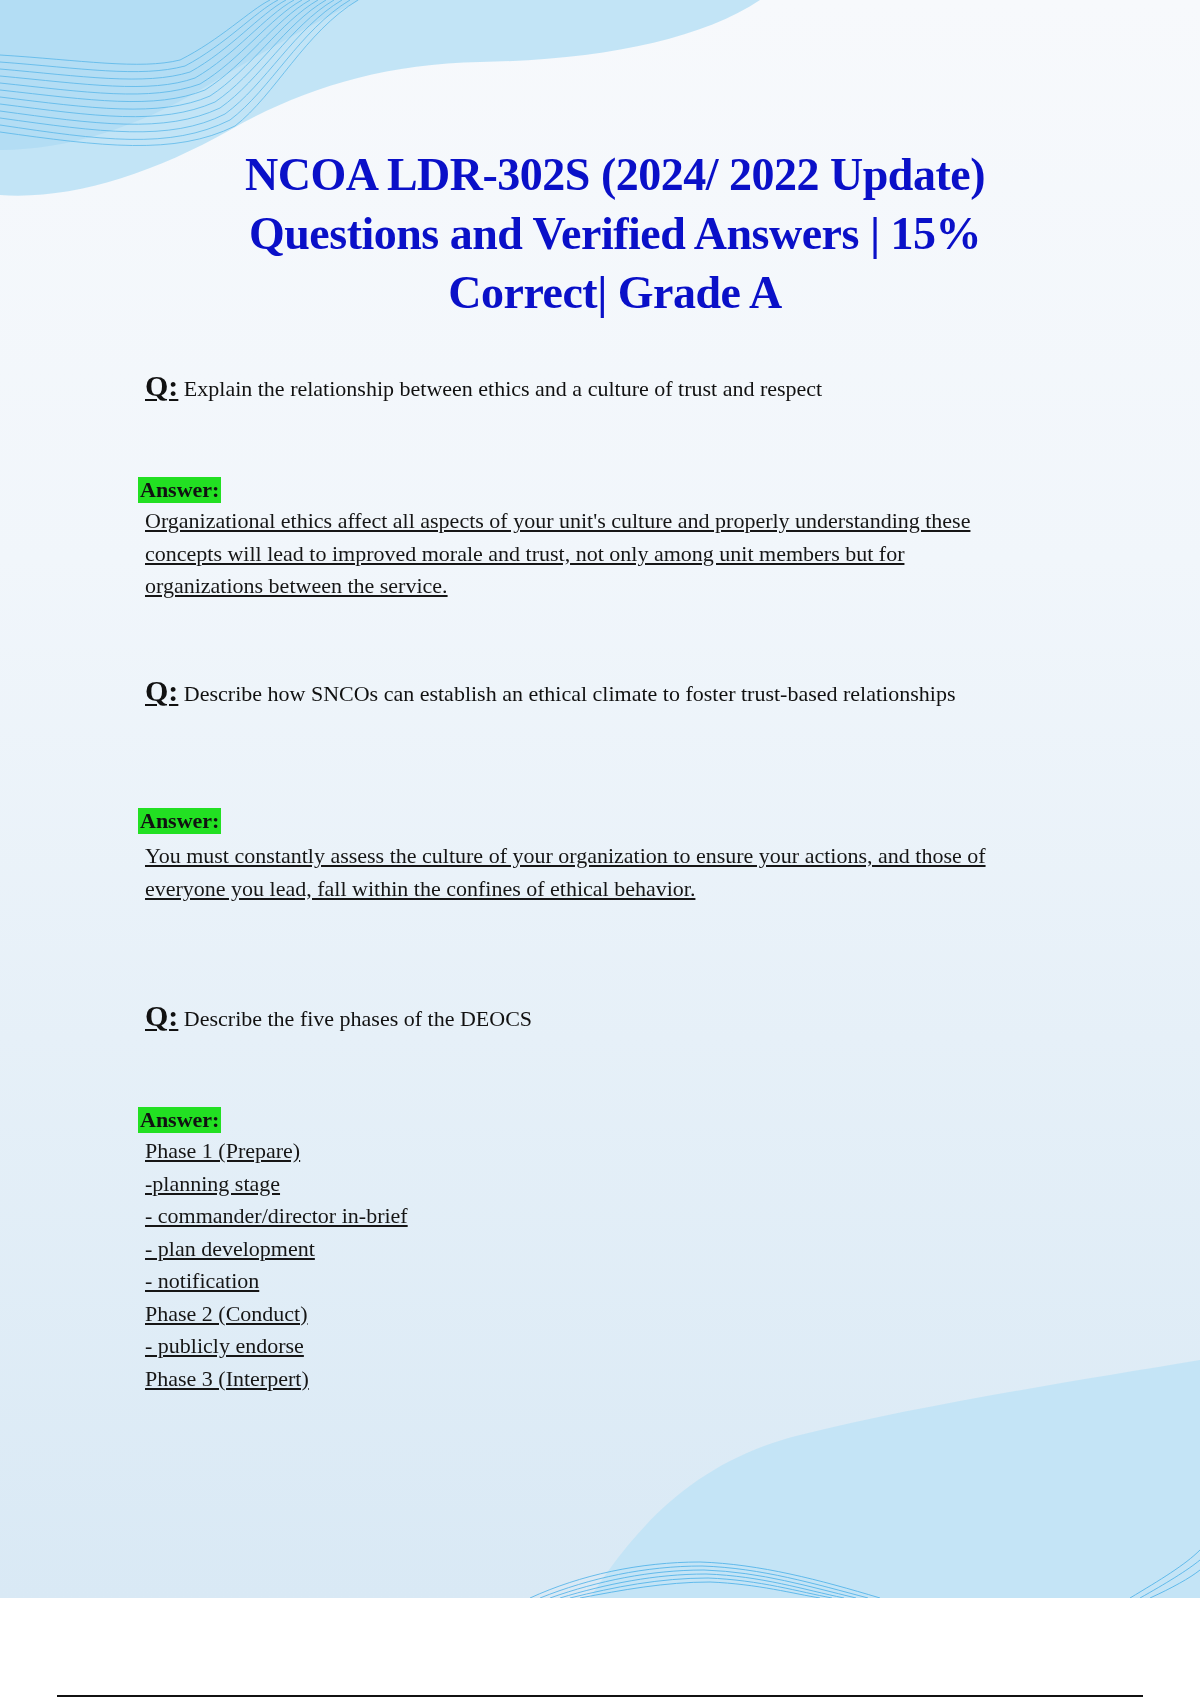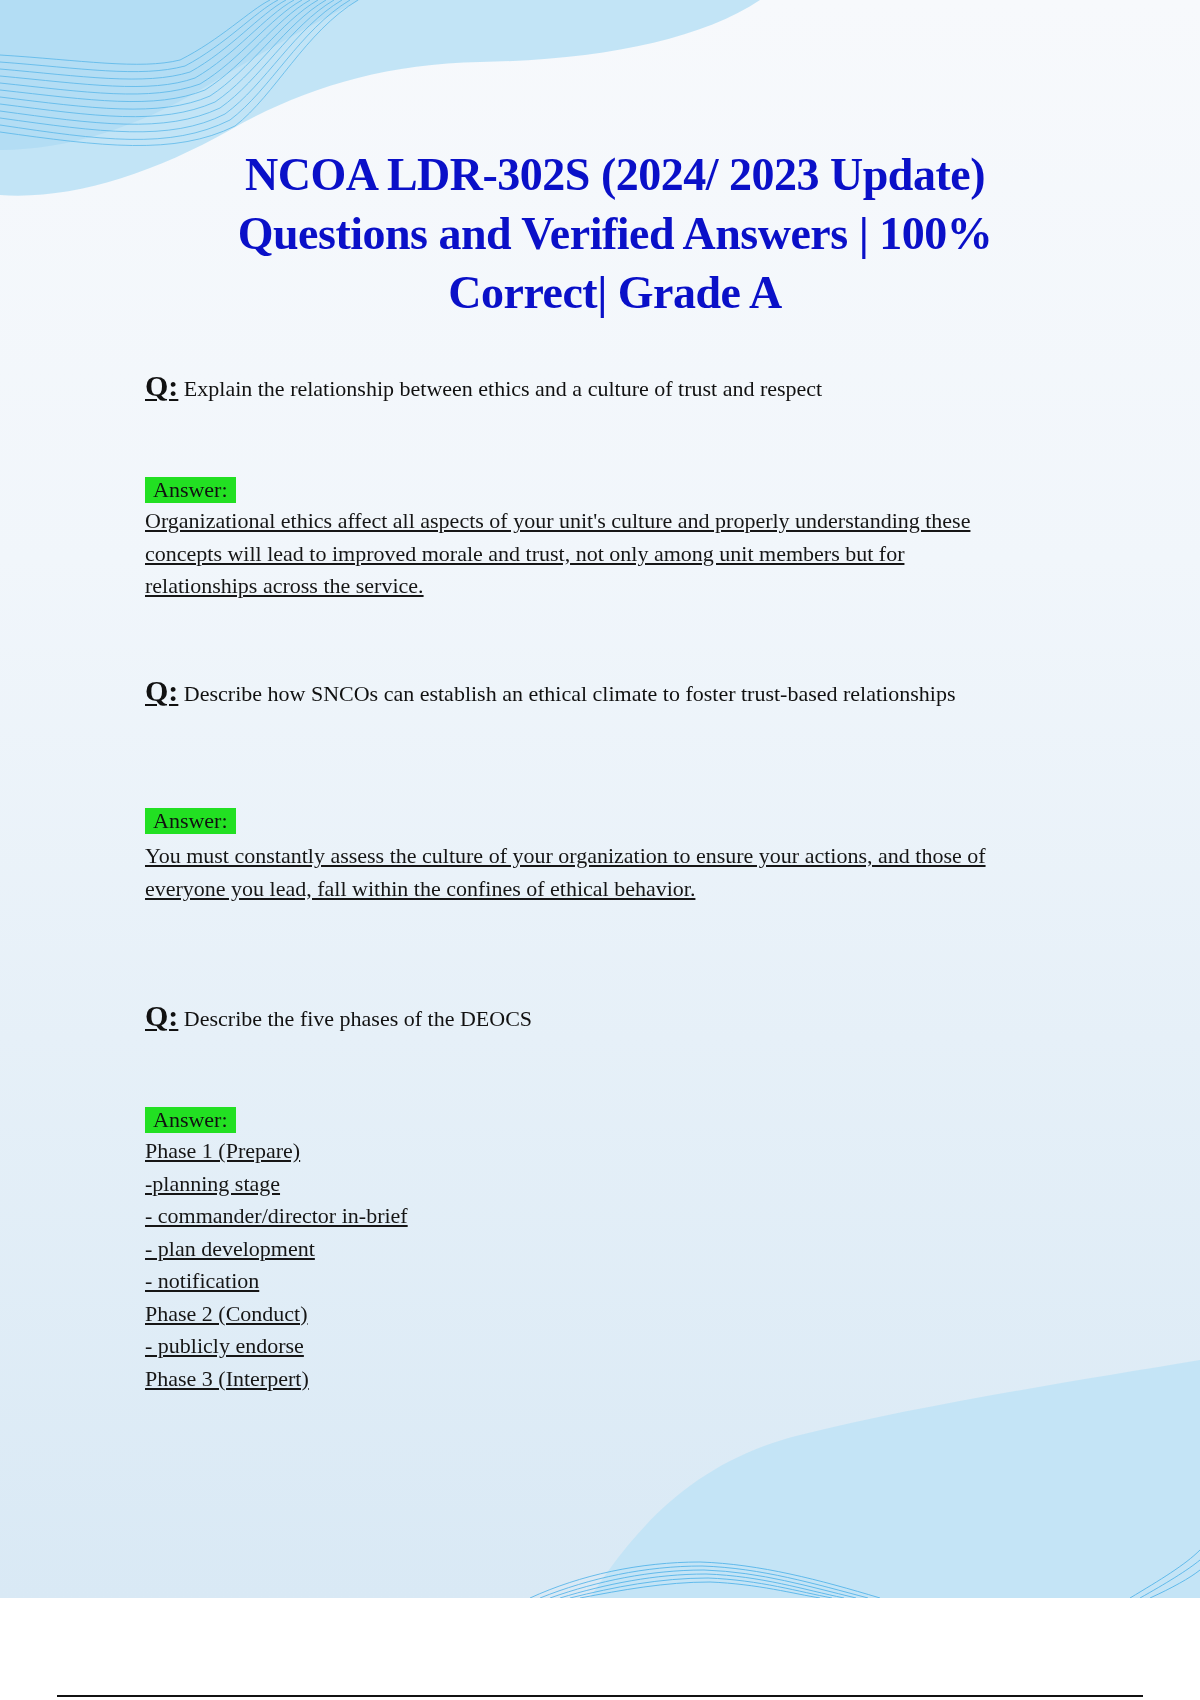--- a/index.html
+++ b/index.html
@@ -22,22 +22,22 @@
       letter-spacing: -0.5px;
     }
     .q {
       position: absolute; left: 145px; font-size: 22px; line-height: 28px;
     }
     .q .qlabel {
       font-weight: bold; font-size: 30px; text-decoration: underline;
       text-underline-offset: 3px; text-decoration-thickness: 2px;
     }
     .ans-label {
-      position: absolute; left: 145px; font-size: 22px; font-weight: normal;
-      background: #22e022; padding: 0 8px; line-height: 26px;
+      position: absolute; left: 138px; font-size: 22px; font-weight: bold;
+      background: #22e022; padding: 0 2px; line-height: 26px;
     }
     .ans {
       position: absolute; left: 145px; width: 950px;
       font-size: 22px; line-height: 32.5px; color: #161616;
     }
     .ans div { white-space: pre; text-decoration: underline; }
     .footer-line {
       position: absolute; left: 57px; width: 1086px; top: 1695px; height: 2px; background: #111;
     }
   </style>
@@ -74,34 +74,34 @@
       <path d="M560,258 C606,244 655,234 706,234 C762,236 805,250 844,258"></path>
       <path d="M570,258 C614,247 660,238 708,238 C760,240 800,252 832,258"></path>
       <path d="M580,258 C622,250 665,242 710,242 C758,244 795,254 820,258"></path>
       <path d="M1130,258 C1160,240 1185,225 1200,210"></path>
       <path d="M1140,258 C1165,244 1188,230 1200,220"></path>
       <path d="M1150,258 C1172,248 1190,238 1200,230"></path>
     </g>
   </svg>
 
   <div class="title">
-    <div>NCOA LDR-302S (2024/ 2023 Update)</div>
-    <div>Questions and Verified Answers | 100%</div>
+    <div>NCOA LDR-302S (2024/ 2022 Update)</div>
+    <div>Questions and Verified Answers | 15%</div>
     <div>Correct| Grade A</div>
   </div>
 
   <div class="q" style="top:372px">
     <span class="qlabel">Q:</span>
     <span>Explain the relationship between ethics and a culture of trust and respect</span>
   </div>
   <div class="ans-label" style="top:477px">Answer:</div>
   <div class="ans" style="top:505px">
     <div>Organizational ethics affect all aspects of your unit's culture and properly understanding these</div>
     <div>concepts will lead to improved morale and trust, not only among unit members but for</div>
-    <div>relationships across the service.</div>
+    <div>organizations between the service.</div>
   </div>
 
   <div class="q" style="top:677px">
     <span class="qlabel">Q:</span>
     <span>Describe how SNCOs can establish an ethical climate to foster trust-based relationships</span>
   </div>
   <div class="ans-label" style="top:808px">Answer:</div>
   <div class="ans" style="top:840px">
     <div>You must constantly assess the culture of your organization to ensure your actions, and those of</div>
     <div>everyone you lead, fall within the confines of ethical behavior.</div>

